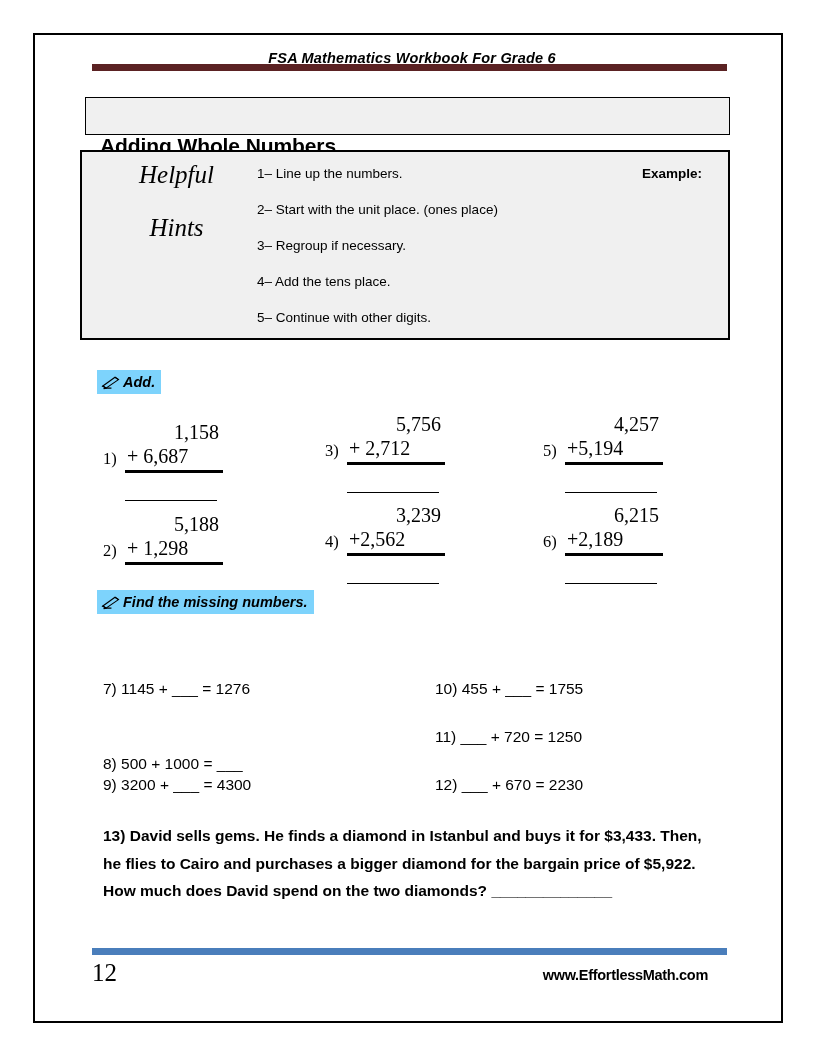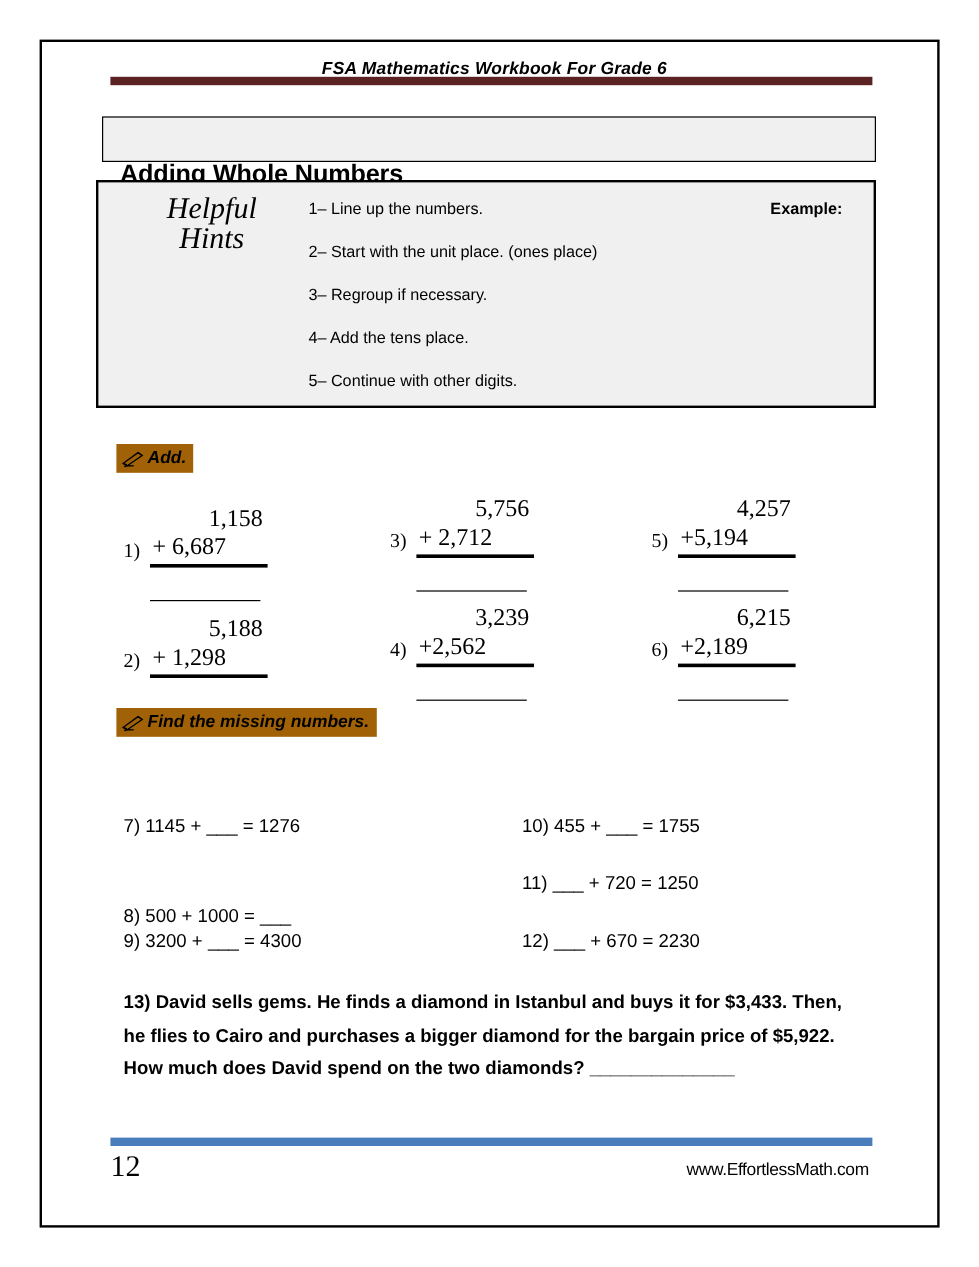--- a/index.html
+++ b/index.html
@@ -92,20 +92,21 @@
     top: 10px;
     width: 145px;
     text-align: center;
     font-family: "Liberation Serif", serif;
     font-style: italic;
     font-size: 25px;
     line-height: 1.0;
   }
   .hints-title .l2 {
     display: block;
+    margin-top: 28px;
   }
   .hints-list {
     position: absolute;
     left: 175px;
     top: 14px;
     width: 330px;
   }
   .hint-item {
     font-size: 13.5px;
     margin-bottom: 21px;
@@ -134,21 +135,21 @@
     padding-right: 8px;
   }
   .example-sum .row.ruled {
     border-bottom: 1.6px solid #000000;
     padding-bottom: 1px;
   }
 
   
   .section-label {
     position: absolute;
-    background: #a16207;
+    background: #7dd3fc;
     padding: 4px 6px 4px 4px;
     font-size: 14.5px;
     font-weight: bold;
     font-style: italic;
     white-space: nowrap;
     display: flex;
     align-items: center;
     gap: 2px;
   }
   .pen-icon {
@@ -248,24 +249,24 @@
   }
   .page-number {
     position: absolute;
     left: 57px;
     top: 924px;
     font-family: "Liberation Serif", serif;
     font-size: 25px;
   }
   .site-url {
     position: absolute;
-    right: 57px;
+    right: 73px;
     top: 932px;
     font-size: 14.5px;
-    font-weight: normal;
+    font-weight: bold;
     letter-spacing: -0.3px;
   }
 </style>
 </head>
 <body>
 
 <div class="page">
   <div class="inner">
 
     <div class="running-head">FSA Mathematics Workbook For Grade 6</div>

